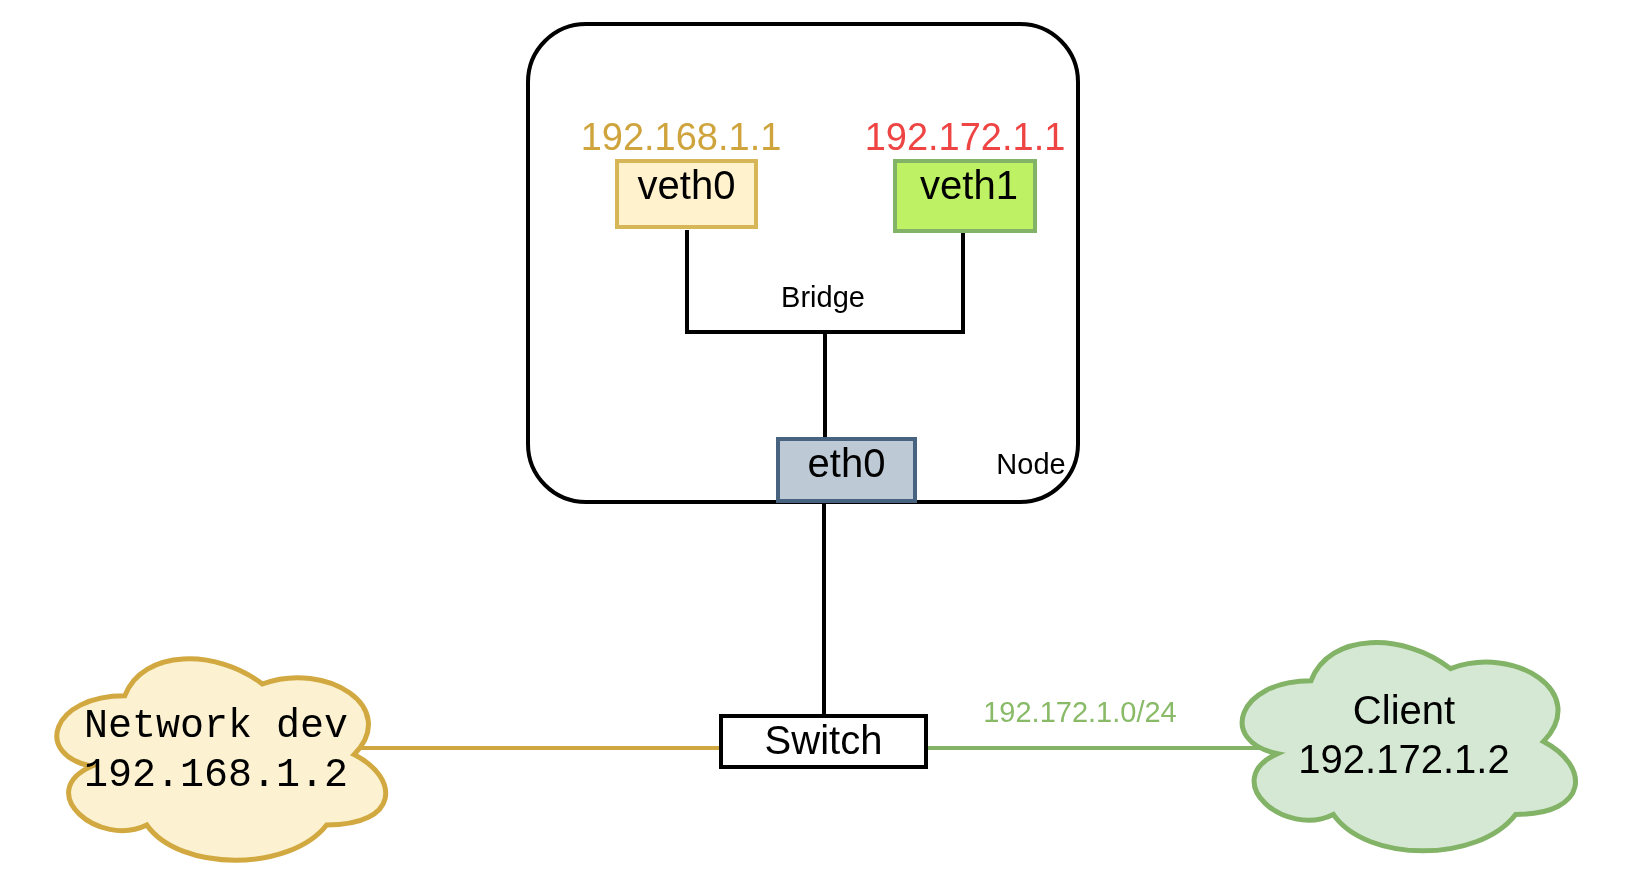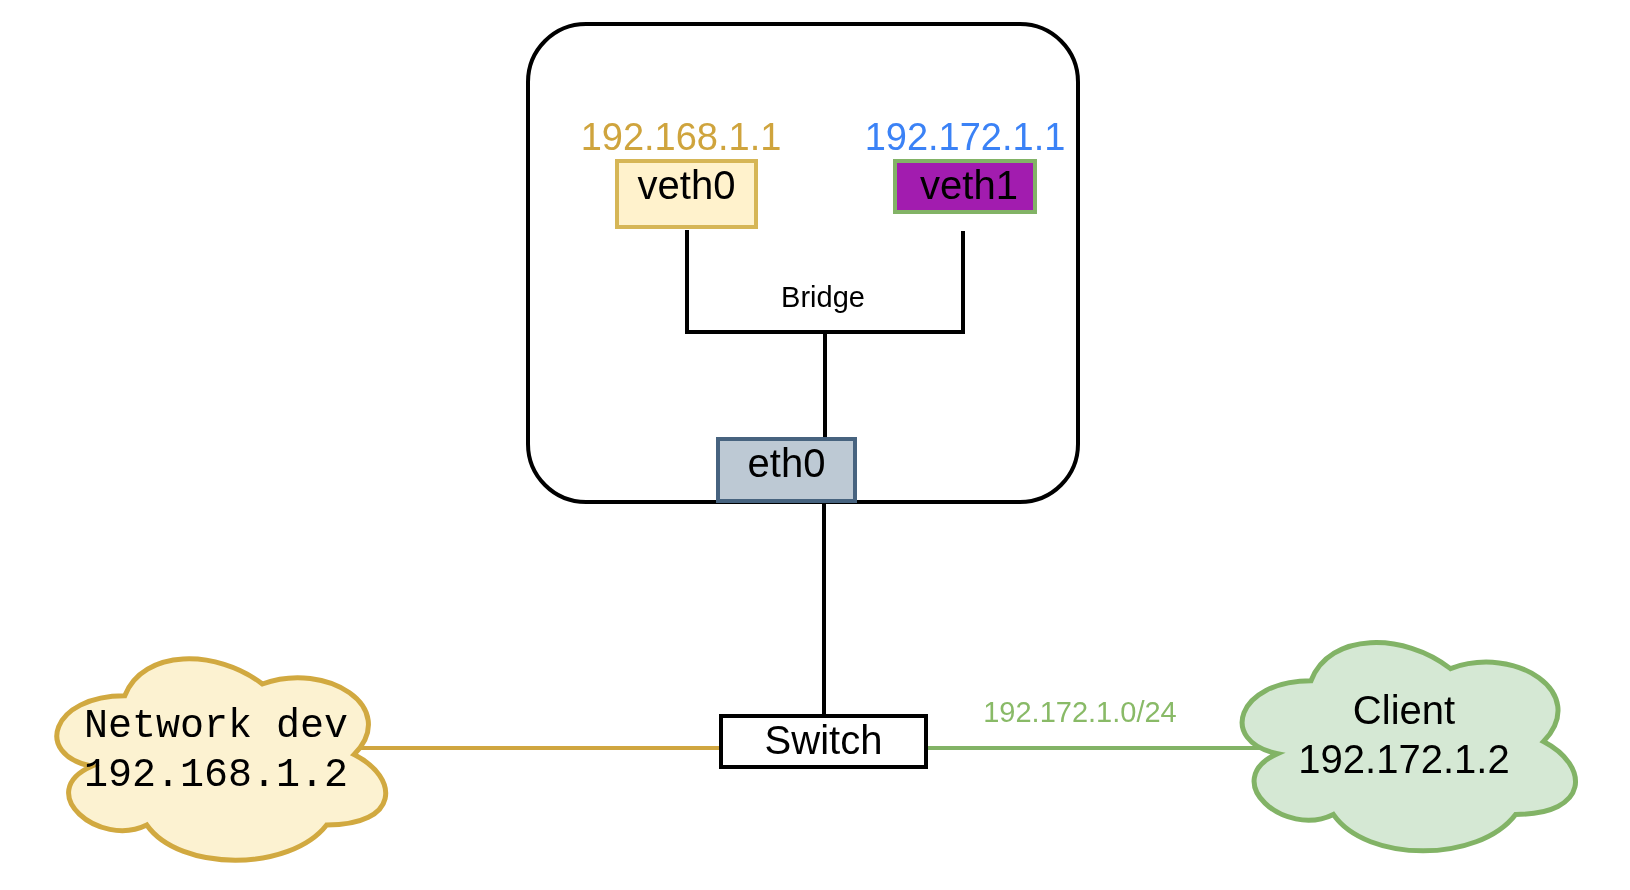--- a/index.html
+++ b/index.html
@@ -19,32 +19,32 @@
     position: absolute;
     display: flex;
     align-items: flex-start;
     justify-content: center;
     box-sizing: border-box;
     font-size: 40px;
     color: #000000;
     white-space: nowrap;
   }
   #veth0-box  { left: 615px; top: 159px; width: 143px; height: 70px; background: #FFF2CC; border: 4px solid #D6B656; }
-  #veth1-box  { left: 893px; top: 159px; width: 144px; height: 55px; background: #a21caf; border: 4px solid #82B366; padding-left: 8px; }
-  #eth0-box   { left: 716px; top: 437px; width: 141px; height: 66px; background: #BDC9D4; border: 4px solid #47637F; }
+  #veth1-box  { left: 893px; top: 159px; width: 144px; height: 74px; background: #bef264; border: 4px solid #82B366; padding-left: 8px; }
+  #eth0-box   { left: 776px; top: 437px; width: 141px; height: 66px; background: #BDC9D4; border: 4px solid #47637F; }
   #switch-box { left: 719px; top: 714px; width: 209px; height: 55px; background: #ffffff; border: 4px solid #000000; }
 
   .floating-label {
     position: absolute;
     text-align: center;
     font-size: 29px;
     white-space: nowrap;
   }
   #ip-veth0 { left: 481px; top: 116px; width: 400px; font-size: 38px; color: #CFA43D; }
-  #ip-veth1 { left: 765px; top: 116px; width: 400px; font-size: 38px; color: #3b82f6; }
+  #ip-veth1 { left: 765px; top: 116px; width: 400px; font-size: 38px; color: #ef4444; }
   #bridge-label { left: 673px; top: 281px; width: 300px; }
   #node-label   { left: 881px; top: 448px; width: 300px; }
 
   #subnet-left {
     left: 412px; top: 690px; width: 281px; height: 48px;
     background: #F5F6F8; color: #CFA43D;
     display: flex; align-items: center; justify-content: center;
     font-size: 40px; position: absolute; white-space: nowrap;
   }
   #subnet-right { left: 930px; top: 696px; width: 300px; color: #89BA67; }
@@ -93,20 +93,21 @@
   <div class="box" id="veth1-box">
     <span>veth1</span>
   </div>
 
   <div class="floating-label" id="bridge-label">Bridge</div>
 
   <div class="box" id="eth0-box">
     <span>eth0</span>
   </div>
 
+  <div class="floating-label" id="node-label">Node</div>
 
   <div class="box" id="switch-box">
     <span>Switch</span>
   </div>
 
   <div class="floating-label" id="subnet-right">192.172.1.0/24</div>
 
   <div class="cloud-label" id="cloud-left-label">
     <div>Network dev</div>
     <div>192.168.1.2</div>

